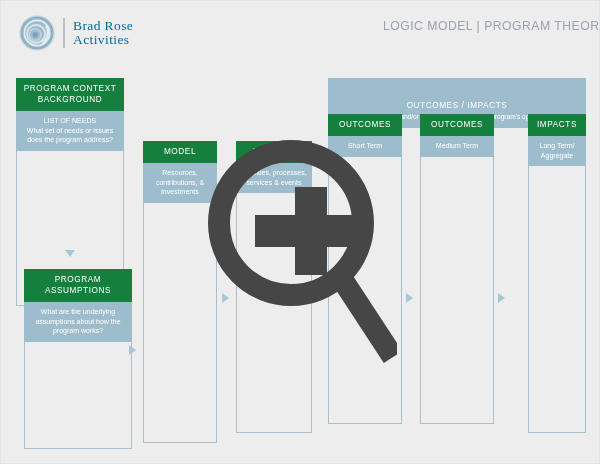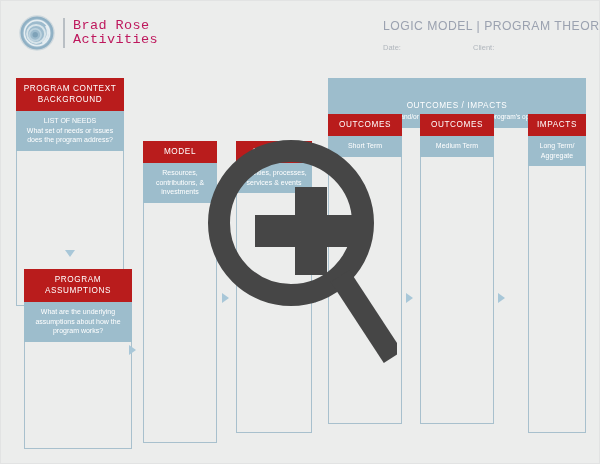--- a/index.html
+++ b/index.html
@@ -32,22 +32,22 @@
     align-items: center;
   }
   .logo-mark { width: 36px; height: 36px; display:block; }
   .logo-divider {
     width: 2px;
     height: 30px;
     background: #b9bfc4;
     margin: 0 8px 0 8px;
   }
   .logo-text {
-    color: #be185d;
-    font-family: Liberation Mono, monospace;
+    color: #0369a1;
+    font-family: Liberation Serif, serif;
     font-size: 13.5px;
     line-height: 14px;
     letter-spacing: 0.4px;
   }
   .logo-text span { display: block; white-space: nowrap; }
 
   
   .title-block {
     position: absolute;
     right: 16px;
@@ -68,21 +68,21 @@
     font-size: 7.5px;
   }
   .meta-date { width: 90px; }
 
   
   .col {
     position: absolute;
     box-sizing: border-box;
   }
   .hdr {
-    background: #b91c1c;
+    background: #15803d;
     color: #ffffff;
     text-align: center;
     font-size: 8.2px;
     letter-spacing: 0.6px;
     line-height: 11px;
     padding: 5px 2px 6px 2px;
     box-sizing: border-box;
   }
   .sub {
     background: #9dbdcc;
@@ -193,24 +193,20 @@
     </svg>
     <div class="logo-divider"></div>
     <div class="logo-text">
       <span>Brad Rose</span>
       <span>Activities</span>
     </div>
   </div>
 
   <div class="title-block">
     <div class="doc-title">LOGIC MODEL | PROGRAM THEORY</div>
-    <div class="meta-row">
-      <div class="meta-date">Date:</div>
-      <div>Client:</div>
-    </div>
   </div>
 
   <div class="col" id="col-context">
     <div class="hdr">PROGRAM CONTEXT BACKGROUND</div>
     <div class="sub">
       <div>LIST OF NEEDS</div>
       <div>What set of needs or issues does the program address?</div>
     </div>
     <div class="body-box"></div>
   </div>

